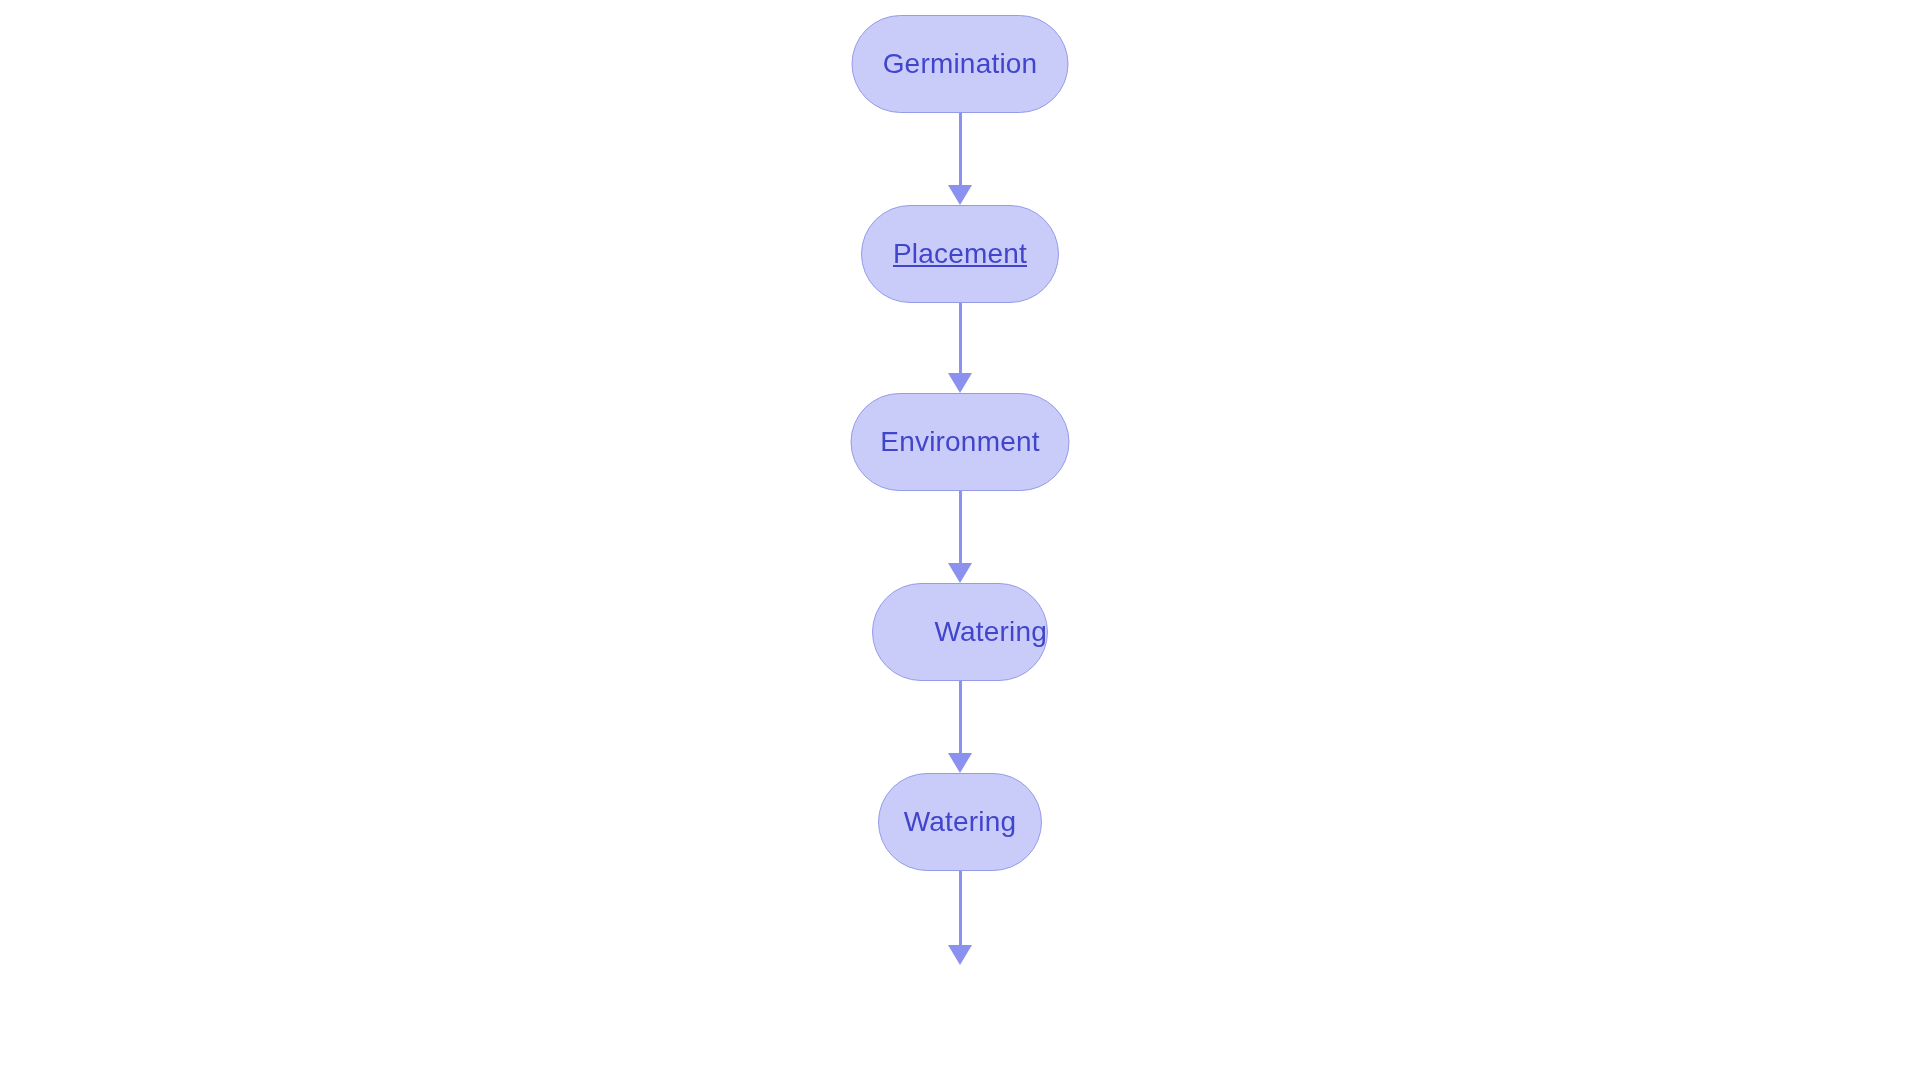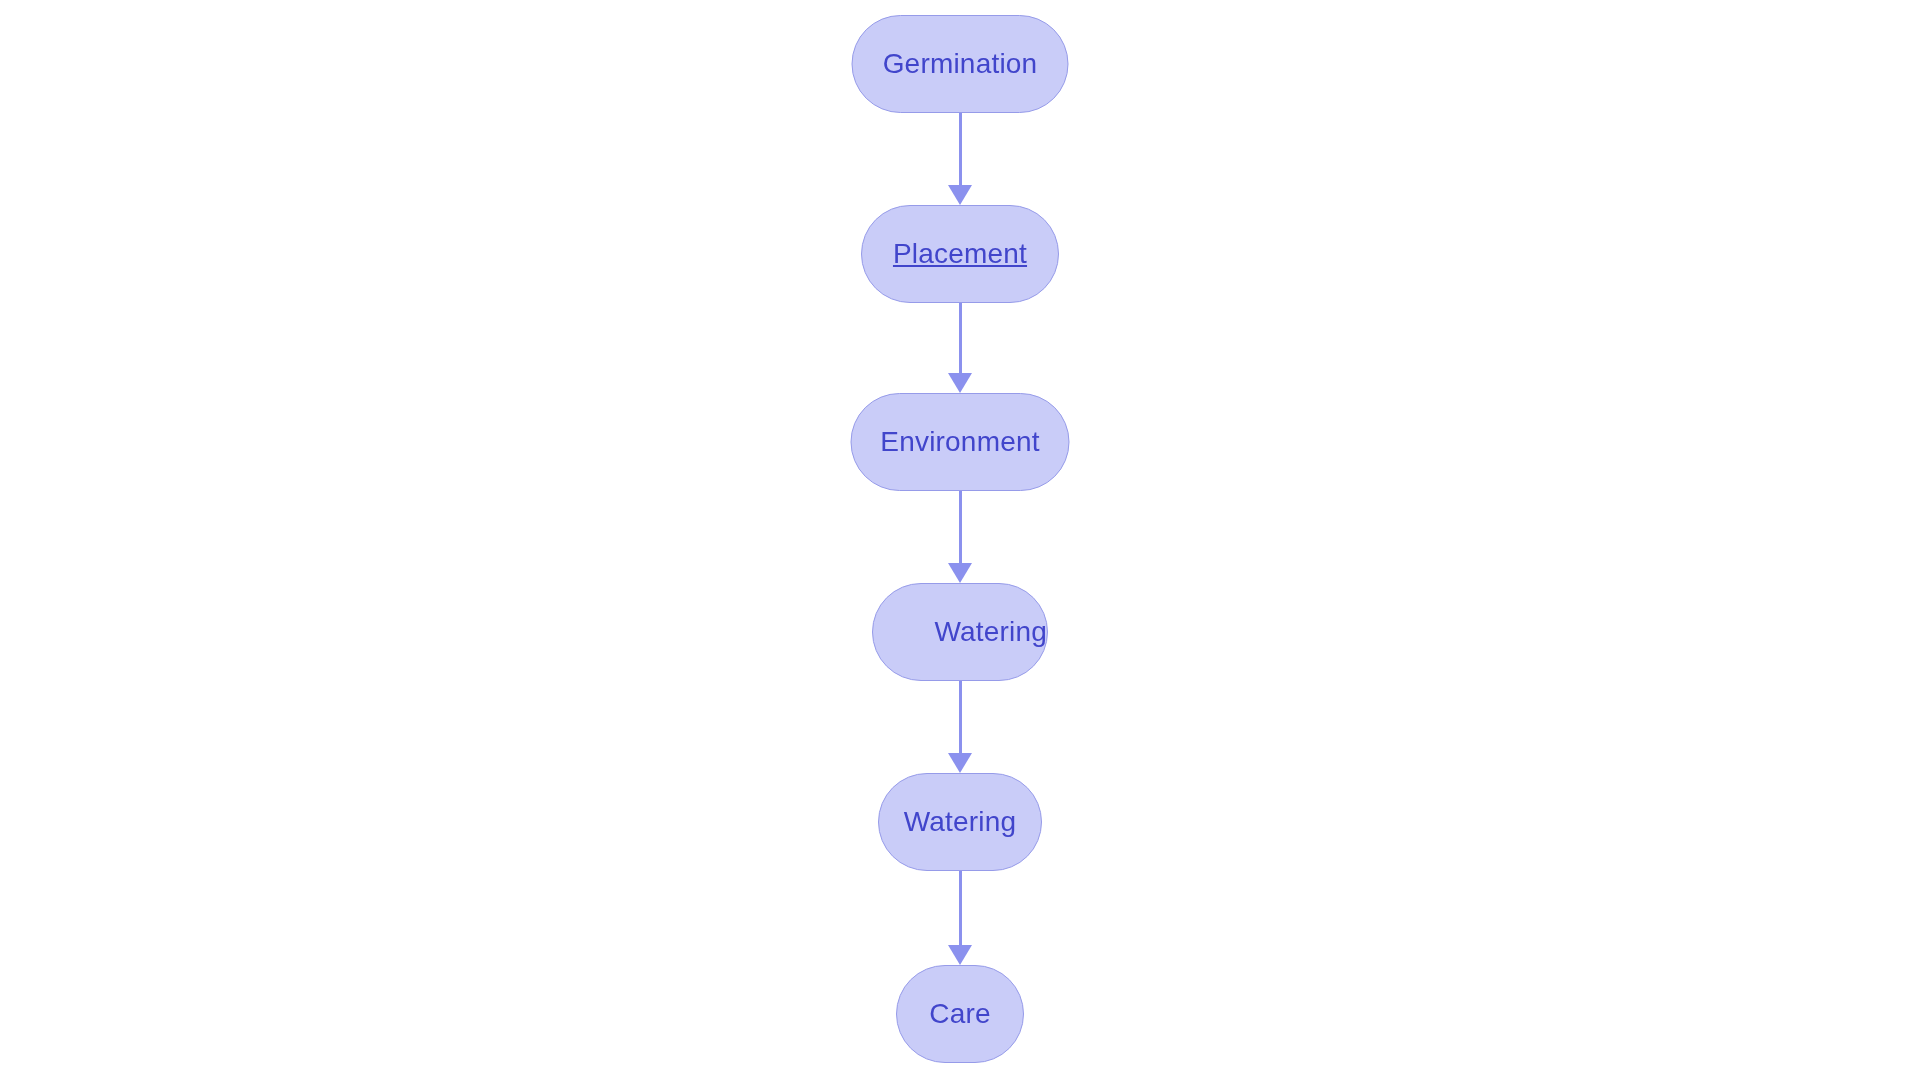--- a/index.html
+++ b/index.html
@@ -94,17 +94,14 @@
 
   <div class="node n4">
     <span>Watering</span>
   </div>
 
   <div class="arrow a4">
     <div class="line"></div>
     <div class="head"></div>
   </div>
 
-  <div class="node n5">
-    <span>Care</span>
-  </div>
 
 </div>
 
 </body></html>

